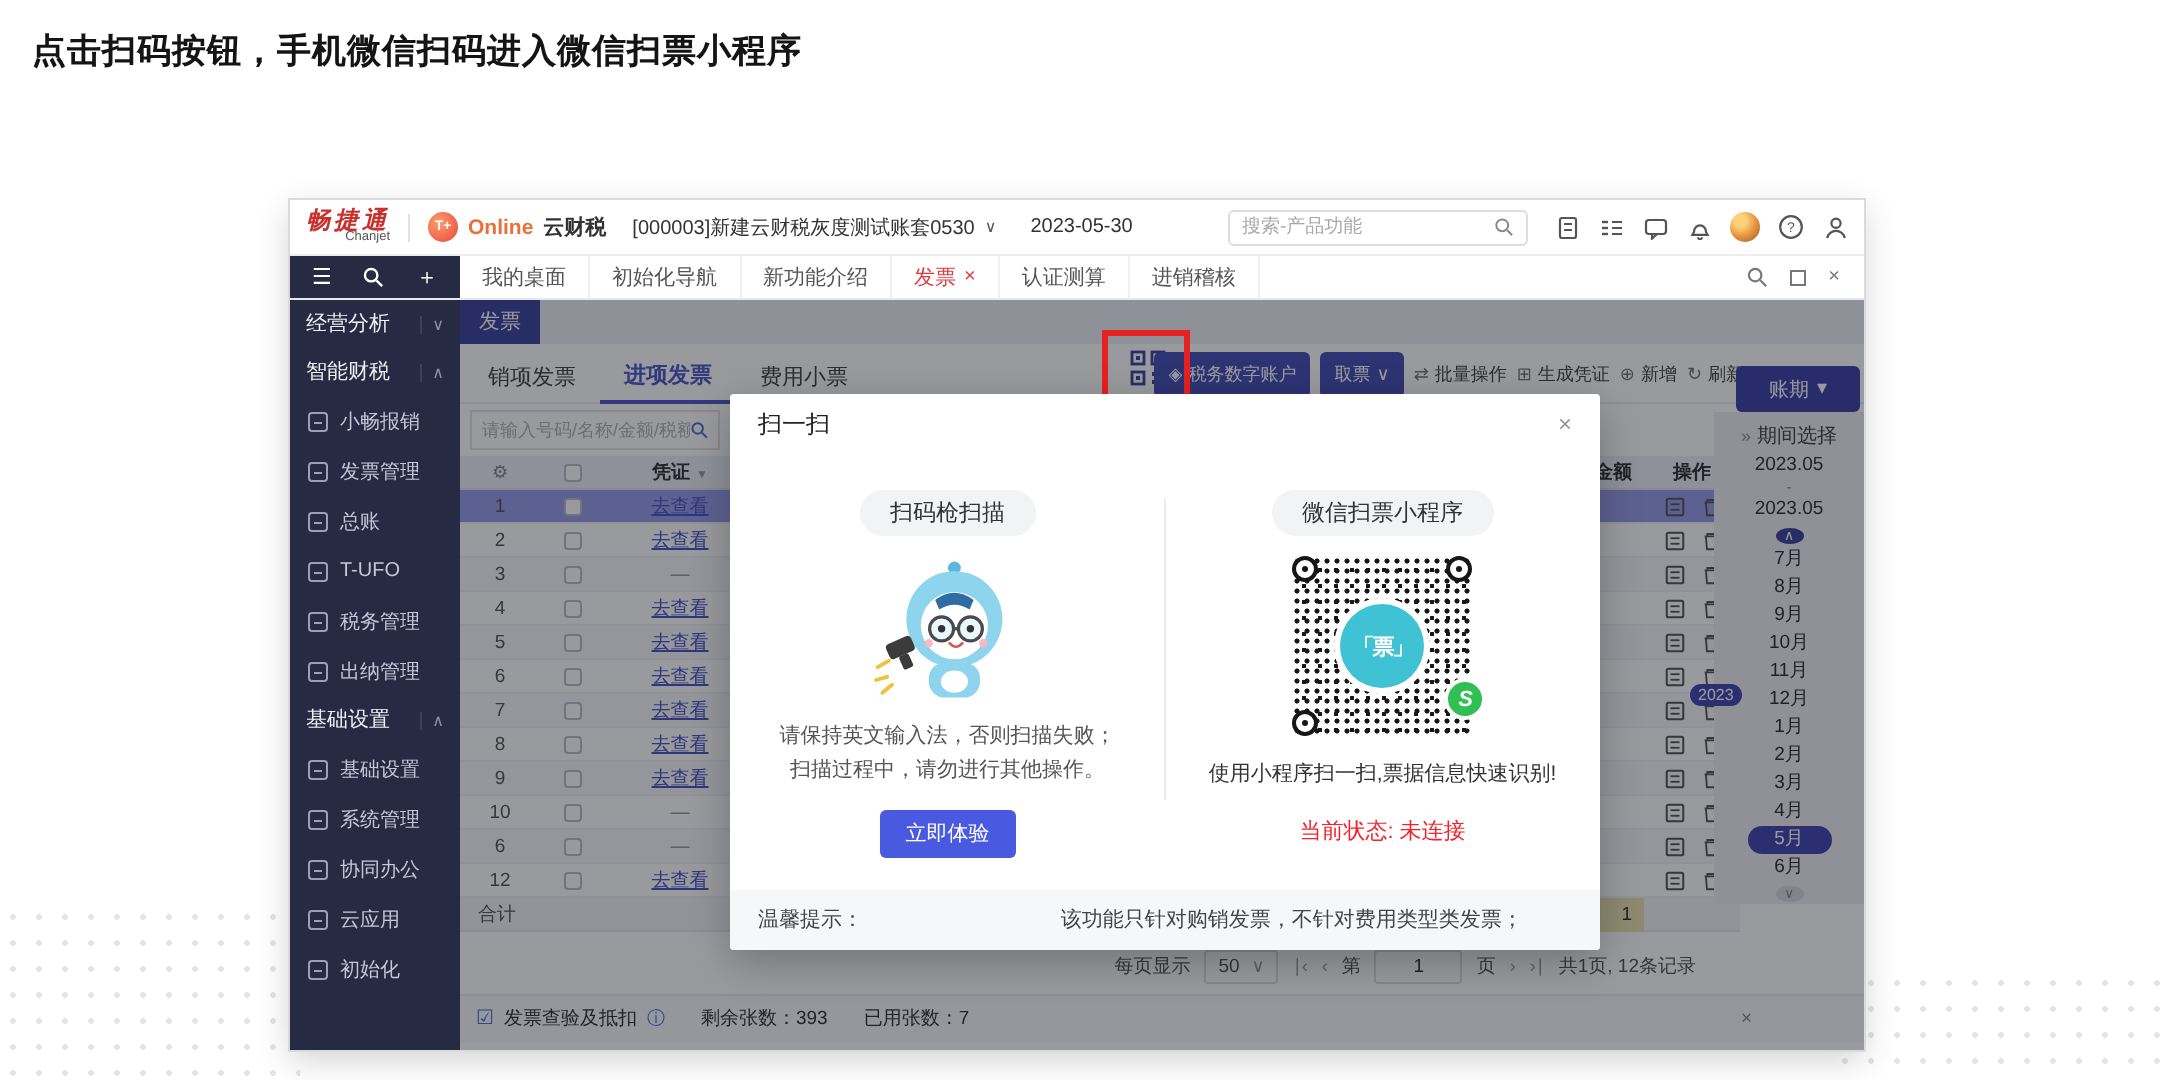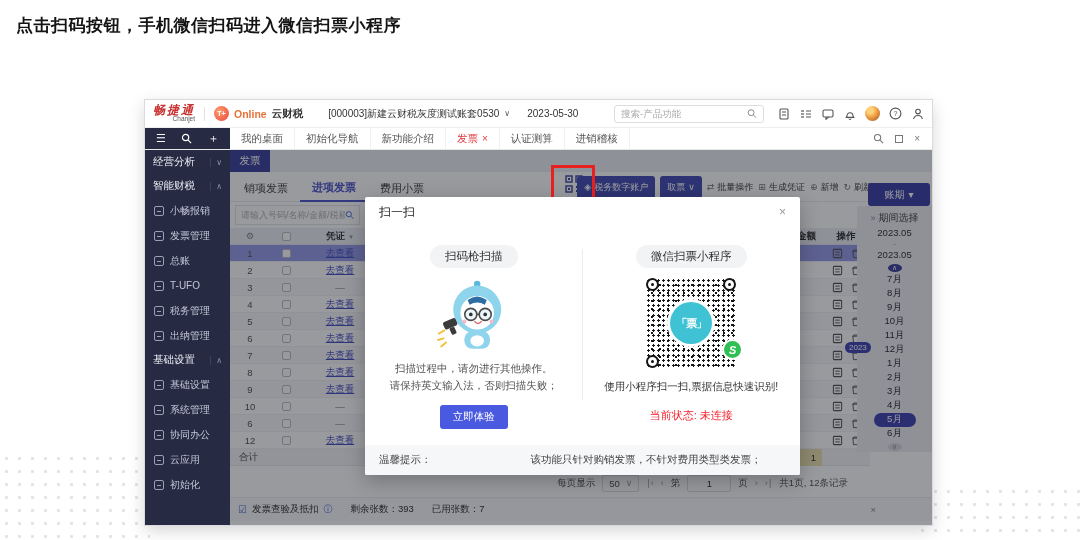--- a/index.html
+++ b/index.html
@@ -19,21 +19,21 @@
             padding:0 8px; gap:5px; border-bottom:1px solid #eee; background:#fff; }
   .logo { display:flex; flex-direction:column; align-items:flex-end; line-height:1; }
   .logo-cn { color:#c8302e; font-weight:bold; font-style:italic; font-size:12px; letter-spacing:2px; }
   .logo-en { color:#555; font-size:6.5px; align-self:flex-end; }
   .vdiv { width:1px; height:14px; background:#e2e2e2; margin:0 4px; }
   .tplus { width:15px; height:15px; border-radius:50%; flex:none;
            background:radial-gradient(circle at 35% 35%, #ff9d6c, #e8453c); color:#fff; font-size:7px;
            font-weight:bold; display:flex; align-items:center; justify-content:center; }
   .online { color:#e8713a; font-size:10.5px; font-weight:bold; }
   .prodname { color:#333; font-size:10.5px; font-weight:bold; }
-  .account { color:#333; font-size:10px; margin-left:20px; }
+  .account { color:#333; font-size:10px; margin-left:8px; }
   .tcaret { color:#555; font-size:8px; }
   .tdate { color:#333; font-size:10px; margin-left:12px; }
   .searchbox { margin-left:auto; width:150px; height:18px; border:1px solid #ddd; border-radius:3px;
                display:flex; align-items:center; padding:0 6px; gap:4px; }
   .searchbox input { border:none; outline:none; font-size:9.5px; width:100%; color:#333; font-family:inherit; }
   .searchbox input::placeholder { color:#a9a9a9; }
   .tb-icons { display:flex; gap:9px; align-items:center; color:#555; margin-left:8px; }
   .ti { width:13px; height:13px; display:flex; align-items:center; justify-content:center; }
   .avatar { width:15px; height:15px; border-radius:50%; flex:none;
             background:radial-gradient(circle at 35% 30%, #ffd27a 20%, #e8913c 55%, #8a5a28); }
@@ -727,22 +727,22 @@
               <ellipse cx="54" cy="83" rx="8.5" ry="7" fill="#ffffff"></ellipse>
               <g transform="rotate(-24 22 62)">
                 <rect x="12" y="56" width="17" height="10" rx="2.5" fill="#3b3b3b"></rect>
                 <rect x="17" y="66" width="6.5" height="9" rx="1.5" fill="#3b3b3b"></rect>
               </g>
               <line x1="6" y1="74" x2="13" y2="70" stroke="#f2c23e" stroke-width="2.4" stroke-linecap="round"></line>
               <line x1="5" y1="82" x2="12" y2="80" stroke="#f2c23e" stroke-width="2.4" stroke-linecap="round"></line>
               <line x1="9" y1="90" x2="15" y2="85" stroke="#f2c23e" stroke-width="2.4" stroke-linecap="round"></line>
             </svg>
             <div class="tips">
+              <div>请保持英文输入法，否则扫描失败；</div>
               <div>扫描过程中，请勿进行其他操作。</div>
-              <div>请保持英文输入法，否则扫描失败；</div>
             </div>
             <button class="trybtn">立即体验</button>
           </div>
 
           <div class="dcol">
             <div class="pill">微信扫票小程序</div>
             <div class="qrwrap">
               <div class="qr"></div>
               <span class="qm tl"></span>
               <span class="qm tr"></span>

